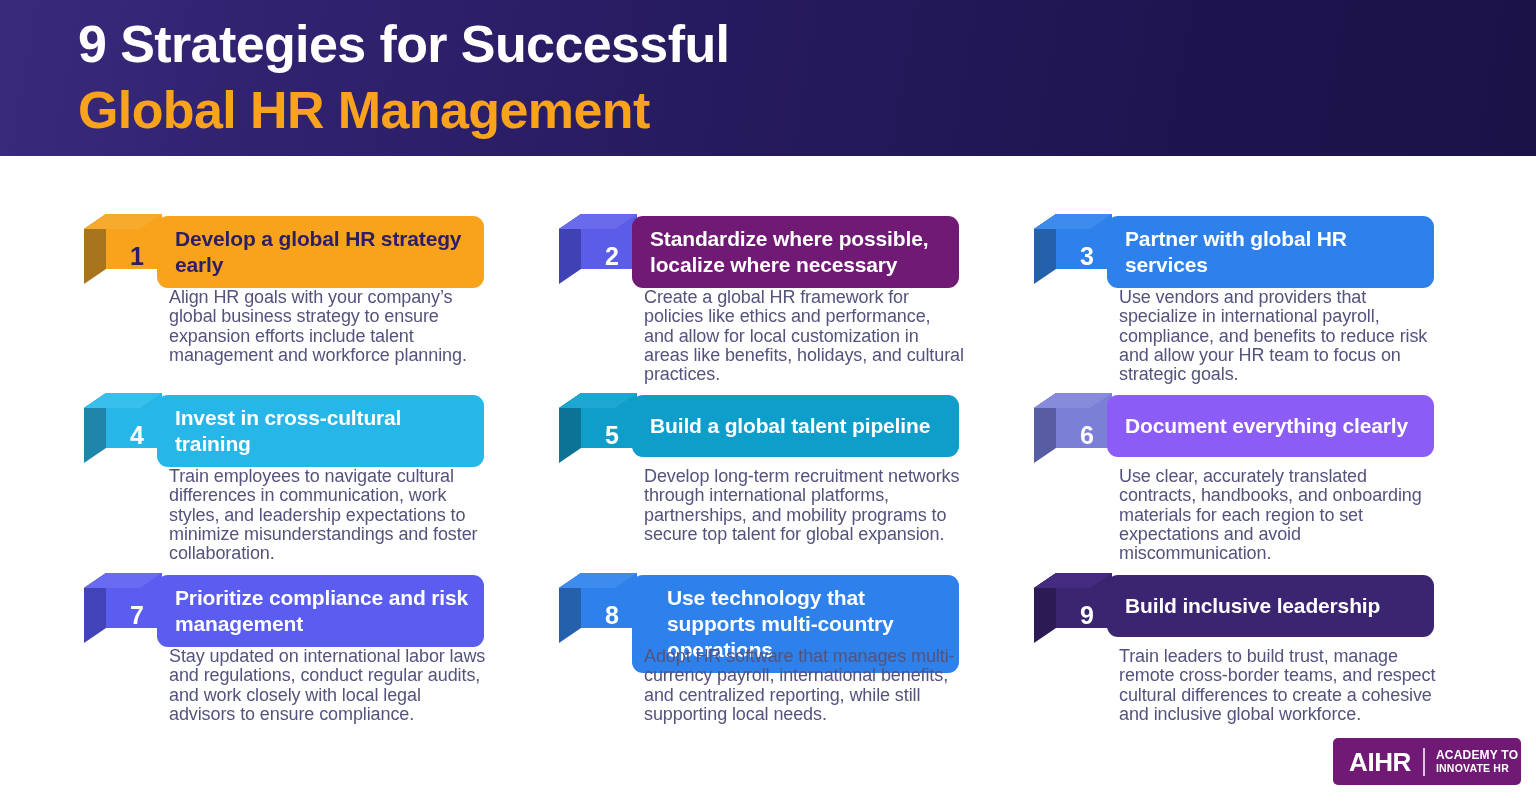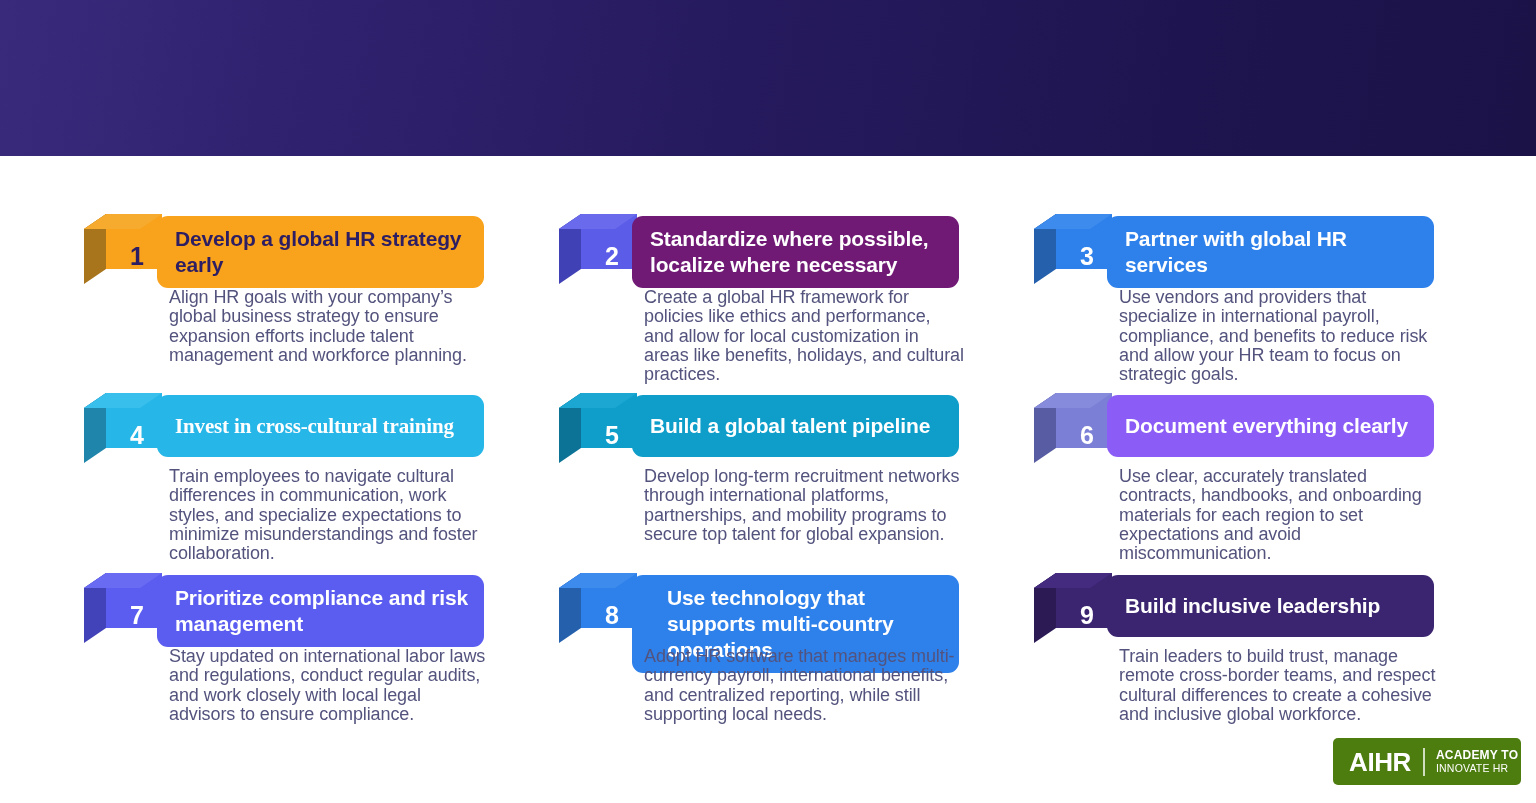--- a/index.html
+++ b/index.html
@@ -151,20 +151,22 @@
     font-weight: bold;
     line-height: 13px;
     letter-spacing: 0.2px;
   }
 </style>
 </head>
 <body>
 
 <div id="header" style="background: linear-gradient(100deg, rgb(58, 42, 124) 0%, rgb(49, 34, 112) 18%, rgb(38, 26, 94) 48%, rgb(30, 21, 80) 76%, rgb(27, 18, 72) 100%);">
   <div id="header-inner">
+    <div class="head-line head-line-1">9 Strategies for Successful</div>
+    <div class="head-line head-line-2" style="color: rgb(249, 162, 27);">Global HR Management</div>
   </div>
 </div>
 
 <div id="grid">
     <div class="card col-1 row-1">
       <div class="cube">
         <svg width="78" height="70" viewBox="0 0 78 70" aria-hidden="true">
           <polygon points="0,15 22,0 78,0 56,15" fill="#f7ab2e"></polygon>
           <polygon points="0,15 22,0 22,55 0,70" fill="#a8741c" opacity="0"></polygon>
           <polygon points="0,15 0,70 22,55 22,0" fill="#a8741c"></polygon>
@@ -219,23 +221,23 @@
           <polygon points="0,15 22,0 78,0 56,15" fill="#38bfec"></polygon>
           <polygon points="0,15 22,0 22,55 0,70" fill="#1f85ab" opacity="0"></polygon>
           <polygon points="0,15 0,70 22,55 22,0" fill="#1f85ab"></polygon>
           <polygon points="22,0 78,0 78,55 22,55" fill="#27b6e8" opacity="0"></polygon>
           <rect x="22" y="0" width="56" height="55" fill="#27b6e8"></rect>
           <polygon points="0,15 22,0 78,0 56,15" fill="#38bfec"></polygon>
         </svg>
         <div class="cube-num" style="color: rgb(255, 255, 255);">4</div>
       </div>
       <div class="pill" style="background: rgb(39, 182, 232);">
-        <div class="pill-title" style="color: rgb(255, 255, 255); font-family: Liberation Serif, serif;">Invest in cross-cultural training</div>
-      </div>
-      <div class="desc">Train employees to navigate cultural differences in communication, work styles, and specialize expectations to minimize misunderstandings and foster collaboration.</div>
+        <div class="pill-title" style="color: rgb(255, 255, 255);">Invest in cross-cultural training</div>
+      </div>
+      <div class="desc">Train employees to navigate cultural differences in communication, work styles, and leadership expectations to minimize misunderstandings and foster collaboration.</div>
     </div>
     <div class="card col-2 row-2">
       <div class="cube">
         <svg width="78" height="70" viewBox="0 0 78 70" aria-hidden="true">
           <polygon points="0,15 22,0 78,0 56,15" fill="#1ba7d1"></polygon>
           <polygon points="0,15 22,0 22,55 0,70" fill="#0d7396" opacity="0"></polygon>
           <polygon points="0,15 0,70 22,55 22,0" fill="#0d7396"></polygon>
           <polygon points="22,0 78,0 78,55 22,55" fill="#0e9ec9" opacity="0"></polygon>
           <rect x="22" y="0" width="56" height="55" fill="#0e9ec9"></rect>
           <polygon points="0,15 22,0 78,0 56,15" fill="#1ba7d1"></polygon>
@@ -310,20 +312,20 @@
         </svg>
         <div class="cube-num" style="color: rgb(255, 255, 255);">9</div>
       </div>
       <div class="pill" style="background: rgb(59, 36, 112);">
         <div class="pill-title" style="color: rgb(255, 255, 255);">Build inclusive leadership</div>
       </div>
       <div class="desc">Train leaders to build trust, manage remote cross-border teams, and respect cultural differences to create a cohesive and inclusive global workforce.</div>
     </div>
   </div>
 
-<div id="logo" style="background: #4d7c0f;">
+<div id="logo" style="background: #701a75;">
   <div id="logo-mark">AIHR</div>
   <div id="logo-divider"></div>
   <div>
     <div id="logo-tagline">ACADEMY TO</div>
-    <div id="logo-tagline2" style="color:#fff;font-size:10.5px;font-weight:normal;line-height:13px;letter-spacing:0.2px;">INNOVATE HR</div>
+    <div id="logo-tagline2" style="color:#fff;font-size:10.5px;font-weight:bold;line-height:13px;letter-spacing:0.2px;">INNOVATE HR</div>
   </div>
 </div>
 
 </body></html>

